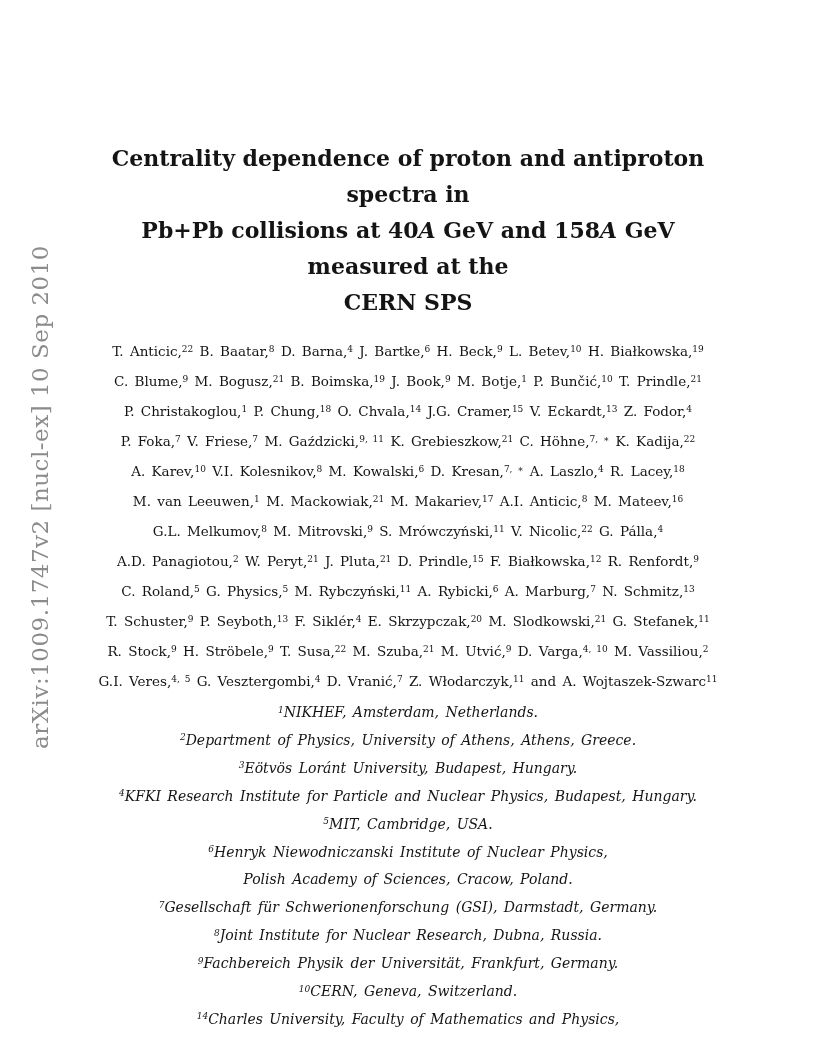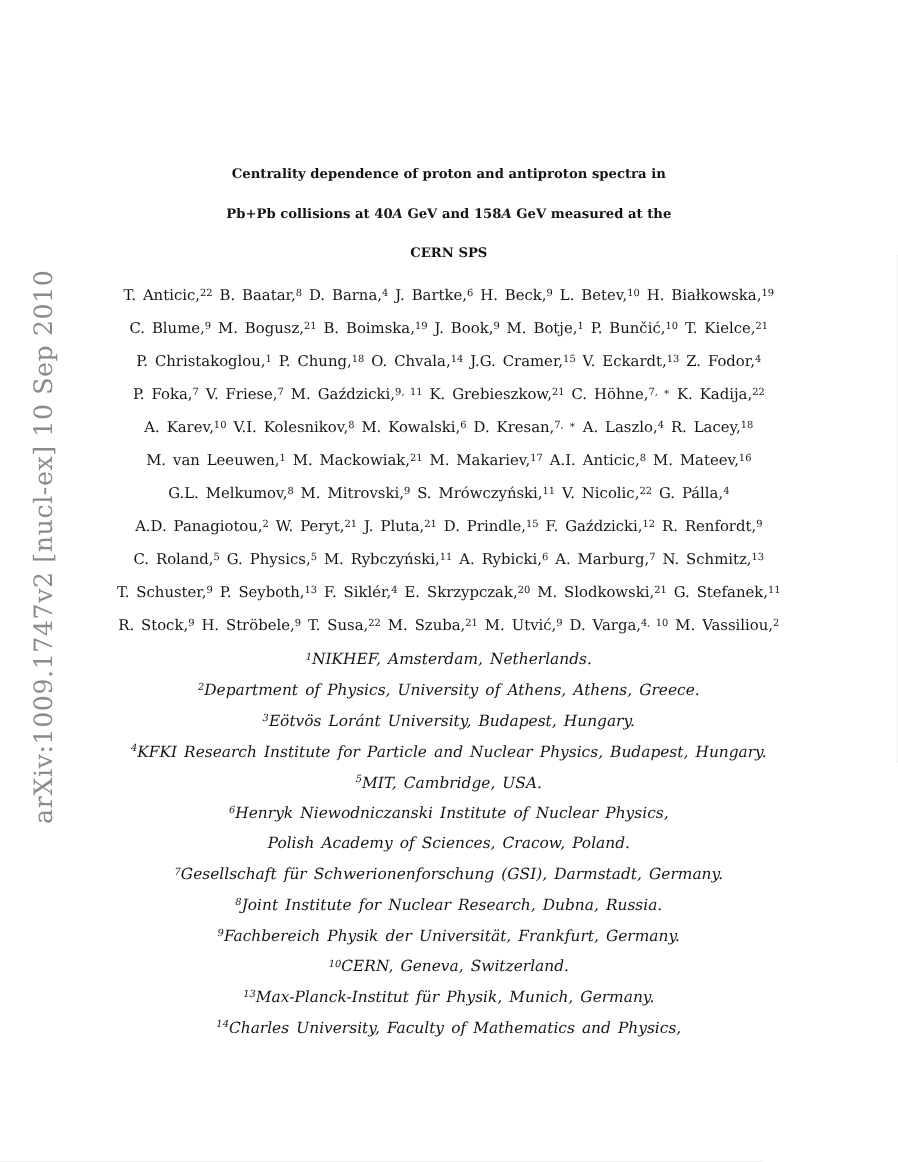--- a/index.html
+++ b/index.html
@@ -24,30 +24,30 @@
     letter-spacing: 0.5px;
   }
   .content {
     position: absolute;
     left: 88px;
     top: 140px;
     width: 640px;
     text-align: center;
   }
   .title {
-    font-size: 12px;
+    font-size: 22px;
     font-weight: bold;
     line-height: 36px;
   }
   .title .math-var {
     font-style: italic;
     font-weight: bold;
   }
   .authors {
-    margin-top: 6px;
+    margin-top: 16px;
     font-size: 13.5px;
     line-height: 30px;
   }
   .author-line { white-space: nowrap; }
   .sup {
     display: inline-block;
     font-size: 9px;
     vertical-align: 4.5px;
     line-height: 0;
     font-style: normal;
@@ -68,40 +68,40 @@
   <div class="arxiv-banner" style="color: rgb(139, 139, 139);">arXiv:1009.1747v2 [nucl-ex] 10 Sep 2010</div>
 
   <div class="content">
     <div class="title">
         <div><span>Centrality dependence of proton and antiproton spectra in</span></div>
         <div><span>Pb+Pb collisions at 40</span><span class="math-var">A</span><span> GeV and 158</span><span class="math-var">A</span><span> GeV measured at the</span></div>
         <div><span>CERN SPS</span></div>
       </div>
     <div class="authors word-sp">
         <div class="author-line"><span>T. Anticic,</span><span class="sup">22</span> <span>B. Baatar,</span><span class="sup">8</span> <span>D. Barna,</span><span class="sup">4</span> <span>J. Bartke,</span><span class="sup">6</span> <span>H. Beck,</span><span class="sup">9</span> <span>L. Betev,</span><span class="sup">10</span> <span>H. Białkowska,</span><span class="sup">19</span></div>
-        <div class="author-line"><span>C. Blume,</span><span class="sup">9</span> <span>M. Bogusz,</span><span class="sup">21</span> <span>B. Boimska,</span><span class="sup">19</span> <span>J. Book,</span><span class="sup">9</span> <span>M. Botje,</span><span class="sup">1</span> <span>P. Bunčić,</span><span class="sup">10</span> <span>T. Kielce,</span><span class="sup">21</span></div>
+        <div class="author-line"><span>C. Blume,</span><span class="sup">9</span> <span>M. Bogusz,</span><span class="sup">21</span> <span>B. Boimska,</span><span class="sup">19</span> <span>J. Book,</span><span class="sup">9</span> <span>M. Botje,</span><span class="sup">1</span> <span>P. Bunčić,</span><span class="sup">10</span> <span>T. Prindle,</span><span class="sup">21</span></div>
         <div class="author-line"><span>P. Christakoglou,</span><span class="sup">1</span> <span>P. Chung,</span><span class="sup">18</span> <span>O. Chvala,</span><span class="sup">14</span> <span>J.G. Cramer,</span><span class="sup">15</span> <span>V. Eckardt,</span><span class="sup">13</span> <span>Z. Fodor,</span><span class="sup">4</span></div>
         <div class="author-line"><span>P. Foka,</span><span class="sup">7</span> <span>V. Friese,</span><span class="sup">7</span> <span>M. Gaździcki,</span><span class="sup">9, 11</span> <span>K. Grebieszkow,</span><span class="sup">21</span> <span>C. Höhne,</span><span class="sup">7, ∗</span> <span>K. Kadija,</span><span class="sup">22</span></div>
         <div class="author-line"><span>A. Karev,</span><span class="sup">10</span> <span>V.I. Kolesnikov,</span><span class="sup">8</span> <span>M. Kowalski,</span><span class="sup">6</span> <span>D. Kresan,</span><span class="sup">7, ∗</span> <span>A. Laszlo,</span><span class="sup">4</span> <span>R. Lacey,</span><span class="sup">18</span></div>
         <div class="author-line"><span>M. van Leeuwen,</span><span class="sup">1</span> <span>M. Mackowiak,</span><span class="sup">21</span> <span>M. Makariev,</span><span class="sup">17</span> <span>A.I. Anticic,</span><span class="sup">8</span> <span>M. Mateev,</span><span class="sup">16</span></div>
         <div class="author-line"><span>G.L. Melkumov,</span><span class="sup">8</span> <span>M. Mitrovski,</span><span class="sup">9</span> <span>S. Mrówczyński,</span><span class="sup">11</span> <span>V. Nicolic,</span><span class="sup">22</span> <span>G. Pálla,</span><span class="sup">4</span></div>
-        <div class="author-line"><span>A.D. Panagiotou,</span><span class="sup">2</span> <span>W. Peryt,</span><span class="sup">21</span> <span>J. Pluta,</span><span class="sup">21</span> <span>D. Prindle,</span><span class="sup">15</span> <span>F. Gaździcki,</span><span class="sup">12</span> <span>R. Renfordt,</span><span class="sup">9</span></div>
+        <div class="author-line"><span>A.D. Panagiotou,</span><span class="sup">2</span> <span>W. Peryt,</span><span class="sup">21</span> <span>J. Pluta,</span><span class="sup">21</span> <span>D. Prindle,</span><span class="sup">15</span> <span>F. Białkowska,</span><span class="sup">12</span> <span>R. Renfordt,</span><span class="sup">9</span></div>
         <div class="author-line"><span>C. Roland,</span><span class="sup">5</span> <span>G. Physics,</span><span class="sup">5</span> <span>M. Rybczyński,</span><span class="sup">11</span> <span>A. Rybicki,</span><span class="sup">6</span> <span>A. Marburg,</span><span class="sup">7</span> <span>N. Schmitz,</span><span class="sup">13</span></div>
         <div class="author-line"><span>T. Schuster,</span><span class="sup">9</span> <span>P. Seyboth,</span><span class="sup">13</span> <span>F. Siklér,</span><span class="sup">4</span> <span>E. Skrzypczak,</span><span class="sup">20</span> <span>M. Slodkowski,</span><span class="sup">21</span> <span>G. Stefanek,</span><span class="sup">11</span></div>
         <div class="author-line"><span>R. Stock,</span><span class="sup">9</span> <span>H. Ströbele,</span><span class="sup">9</span> <span>T. Susa,</span><span class="sup">22</span> <span>M. Szuba,</span><span class="sup">21</span> <span>M. Utvić,</span><span class="sup">9</span> <span>D. Varga,</span><span class="sup">4, 10</span> <span>M. Vassiliou,</span><span class="sup">2</span></div>
+        <div class="author-line"><span>G.I. Veres,</span><span class="sup">4, 5</span> <span>G. Vesztergombi,</span><span class="sup">4</span> <span>D. Vranić,</span><span class="sup">7</span> <span>Z. Włodarczyk,</span><span class="sup">11</span> <span>and A. Wojtaszek-Szwarc</span><span class="sup">11</span></div>
       </div>
     <div class="affiliations word-sp">
         <div><span class="sup">1</span><span>NIKHEF, Amsterdam, Netherlands.</span></div>
         <div><span class="sup">2</span><span>Department of Physics, University of Athens, Athens, Greece.</span></div>
         <div><span class="sup">3</span><span>Eötvös Loránt University, Budapest, Hungary.</span></div>
         <div><span class="sup">4</span><span>KFKI Research Institute for Particle and Nuclear Physics, Budapest, Hungary.</span></div>
         <div><span class="sup">5</span><span>MIT, Cambridge, USA.</span></div>
         <div><span class="sup">6</span><span>Henryk Niewodniczanski Institute of Nuclear Physics,</span></div>
         <div><span>Polish Academy of Sciences, Cracow, Poland.</span></div>
         <div><span class="sup">7</span><span>Gesellschaft für Schwerionenforschung (GSI), Darmstadt, Germany.</span></div>
         <div><span class="sup">8</span><span>Joint Institute for Nuclear Research, Dubna, Russia.</span></div>
         <div><span class="sup">9</span><span>Fachbereich Physik der Universität, Frankfurt, Germany.</span></div>
         <div><span class="sup">10</span><span>CERN, Geneva, Switzerland.</span></div>
-        <div><span class="sup">13</span><span>Max-Planck-Institut für Physik, Munich, Germany.</span></div>
         <div><span class="sup">14</span><span>Charles University, Faculty of Mathematics and Physics,</span></div>
       </div>
   </div>
 </div>
 
 </body></html>

